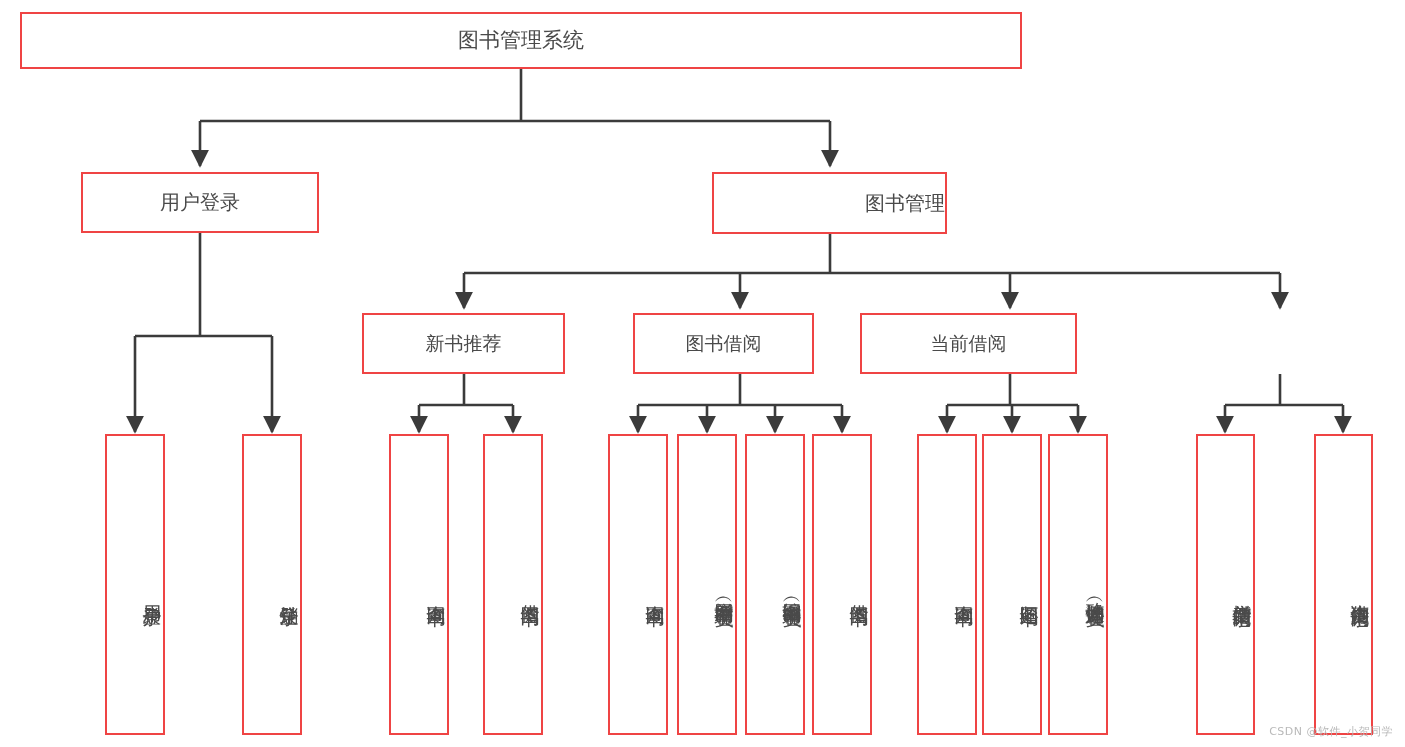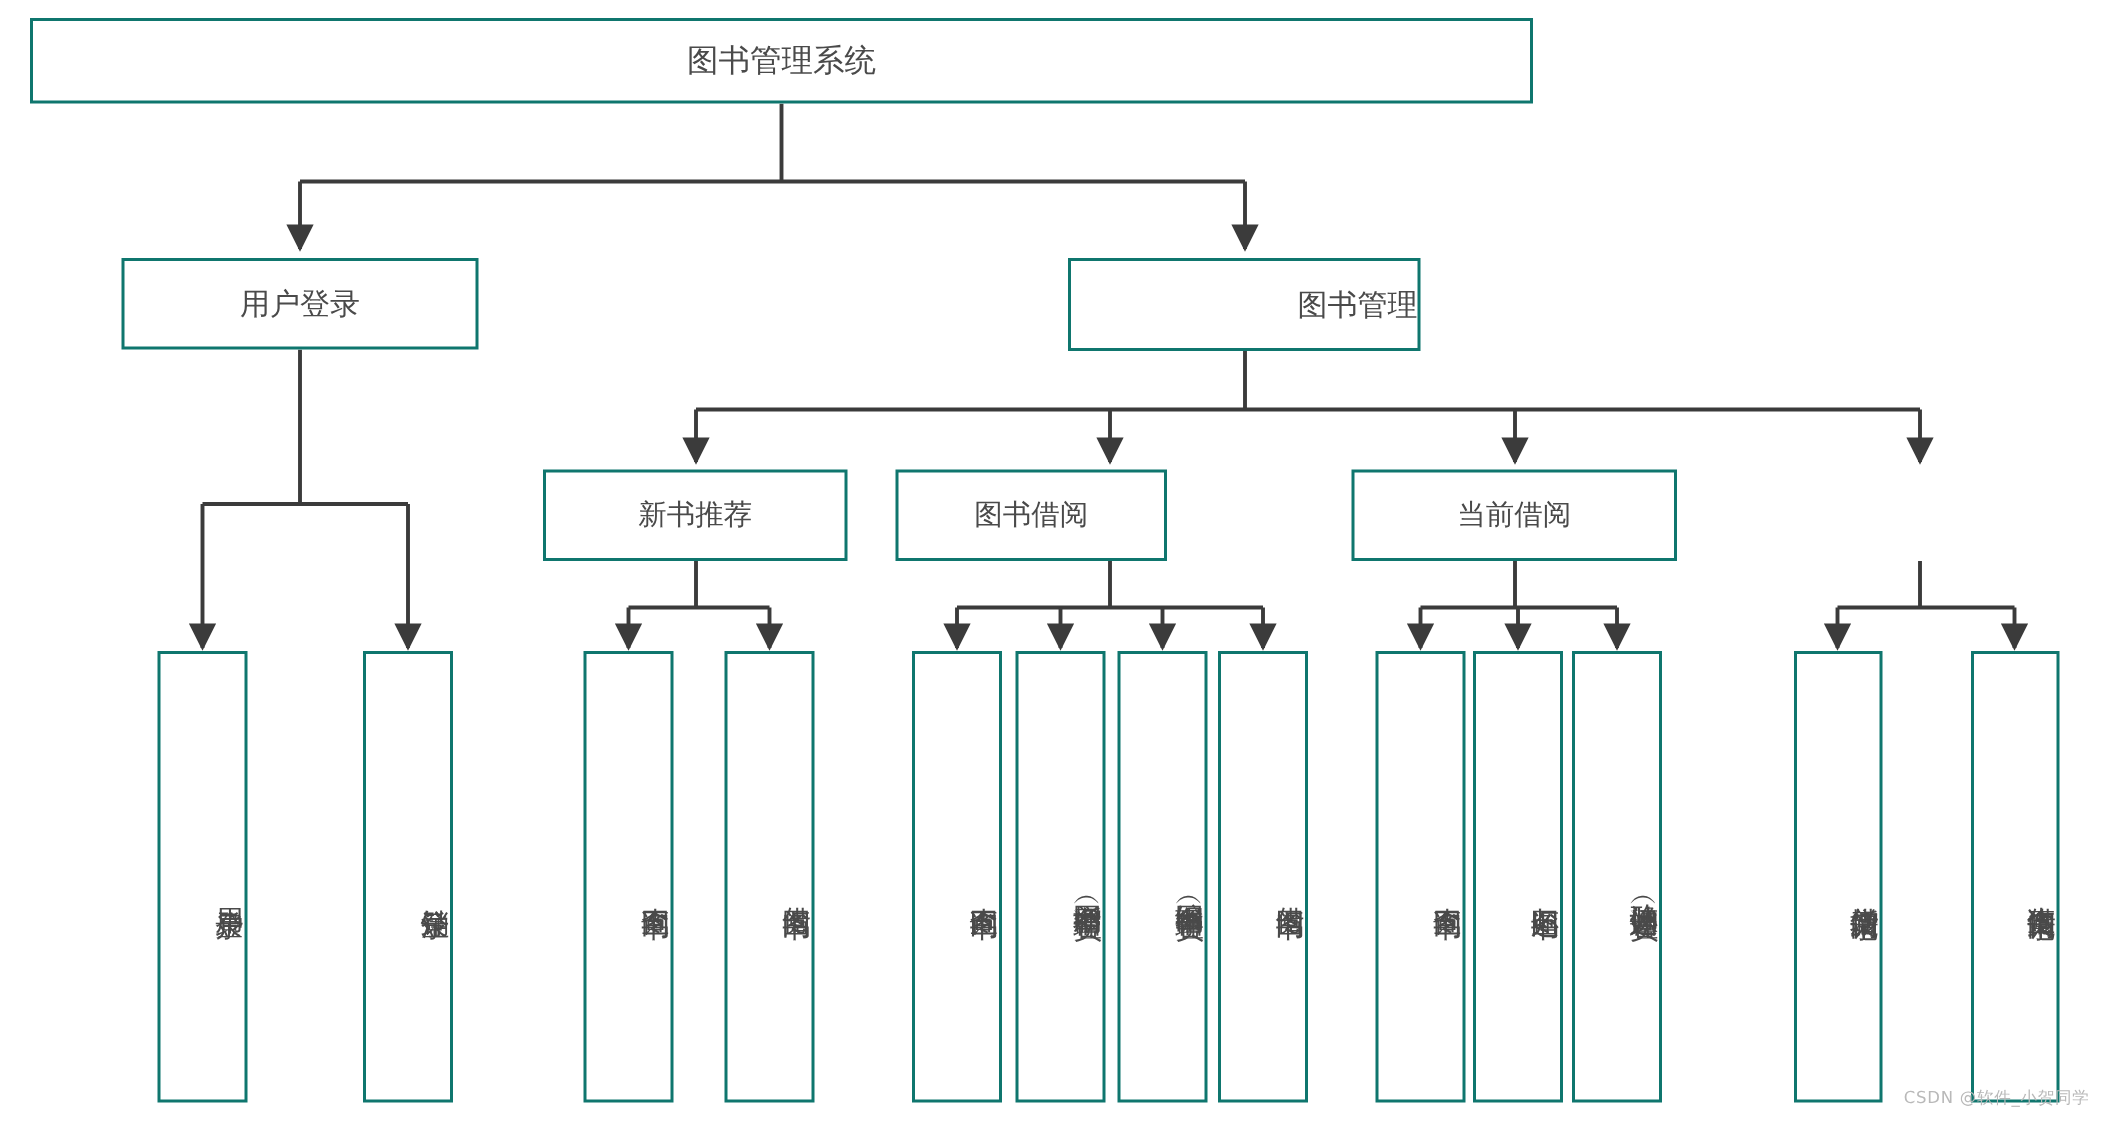--- a/index.html
+++ b/index.html
@@ -22,21 +22,21 @@
     left: 0;
     top: 0;
     width: 1405px;
     height: 747px;
     pointer-events: none;
   }
   .node {
     position: absolute;
     box-sizing: border-box;
     background: #ffffff;
-    border: 2px solid #0f766e;
+    border: 2px solid #ef4444;
     display: flex;
     align-items: center;
     justify-content: center;
     color: #4a4a4a;
     line-height: 1.12;
   }
   .node.root {
     font-size: 21px;
   }
   .node.lvl1 {
@@ -137,25 +137,25 @@
   </div>
 
   <div class="node lvl1" style="left:712px; top:172px; width:235px; height:62px;justify-content:flex-end;">
     <span class="label">图书管理</span>
   </div>
 
   <div class="node lvl2" style="left:362px; top:313px; width:203px; height:61px;">
     <span class="label">新书推荐</span>
   </div>
 
-  <div class="node lvl2" style="left:597px; top:313px; width:181px; height:61px;">
+  <div class="node lvl2" style="left:633px; top:313px; width:181px; height:61px;">
     <span class="label">图书借阅</span>
   </div>
 
-  <div class="node lvl2" style="left:901px; top:313px; width:217px; height:61px;">
+  <div class="node lvl2" style="left:860px; top:313px; width:217px; height:61px;">
     <span class="label">当前借阅</span>
   </div>
 
 
   <div class="node leaf" style="left:105px; top:434px; width:60px; height:301px;">
     <span class="label">用户登录</span>
   </div>
   <div class="node leaf" style="left:242px; top:434px; width:60px; height:301px;">
     <span class="label">注销登录</span>
   </div>

